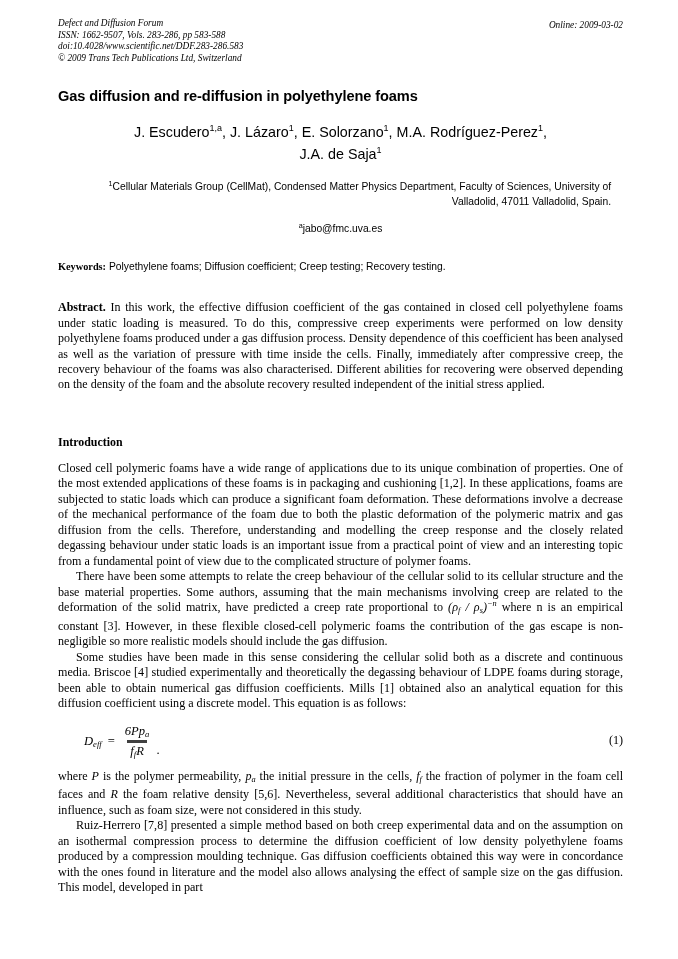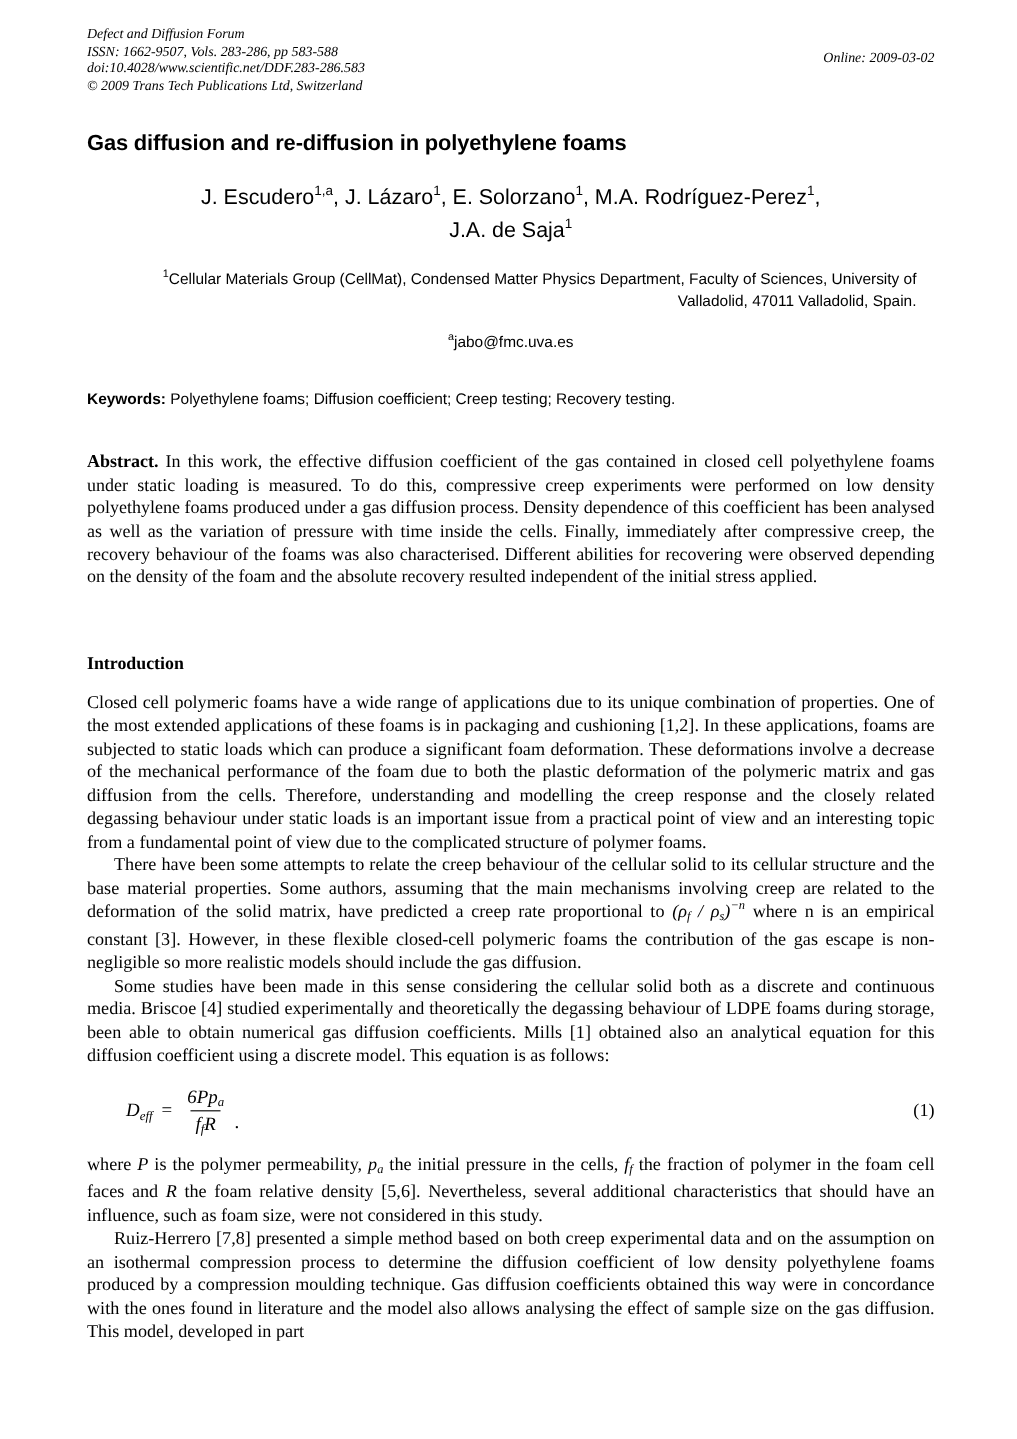--- a/index.html
+++ b/index.html
@@ -36,21 +36,21 @@
     font-family: "Liberation Serif", serif;
     font-style: italic;
     font-size: 9.3px;
     line-height: 11.6px;
     margin-bottom: 0;
   }
   .runhead-left { width: 430px; }
   .runhead-right {
     position: absolute;
     right: 0;
-    top: 16px;
+    top: 2px;
     font-size: 9.3px;
     white-space: nowrap;
     margin-left: 19px;
   }
 
   
   .title {
     font-family: "Liberation Sans", sans-serif;
     font-weight: bold;
     font-size: 14.6px;
@@ -87,21 +87,21 @@
   }
   .email sup { font-size: 7.2px; vertical-align: super; line-height: 0; }
 
   
   .keywords {
     font-family: "Liberation Sans", sans-serif;
     font-size: 10.3px;
     margin-top: 26px;
     line-height: 14px;
   }
-  .keywords b { font-weight: bold; }
+  .keywords b { font-weight: bold; font-family: Liberation Serif, serif; }
 
   
   .abstract {
     font-size: 12px;
     line-height: 15.4px;
     text-align: justify;
     margin-top: 26px;
   }
   .abstract b { font-weight: bold; }
 
@@ -151,21 +151,21 @@
     vertical-align: middle;
     margin: 0 1px;
   }
   .frac .num {
     padding: 0 3px 1px 3px;
     font-style: italic;
     font-size: 12.6px;
   }
   .frac .den {
     padding: 1px 3px 0 3px;
-    border-top: 1px solid #404040;
+    border-top: 3px solid #404040;
     font-style: italic;
     font-size: 12.6px;
   }
   .eq-dot { font-style: normal; margin-left: 3px; align-self: flex-end; padding-bottom: 2px;}
   .eq-num {
     position: absolute;
     right: 0;
     top: 9px;
     font-size: 12.1px;
     font-style: normal;

